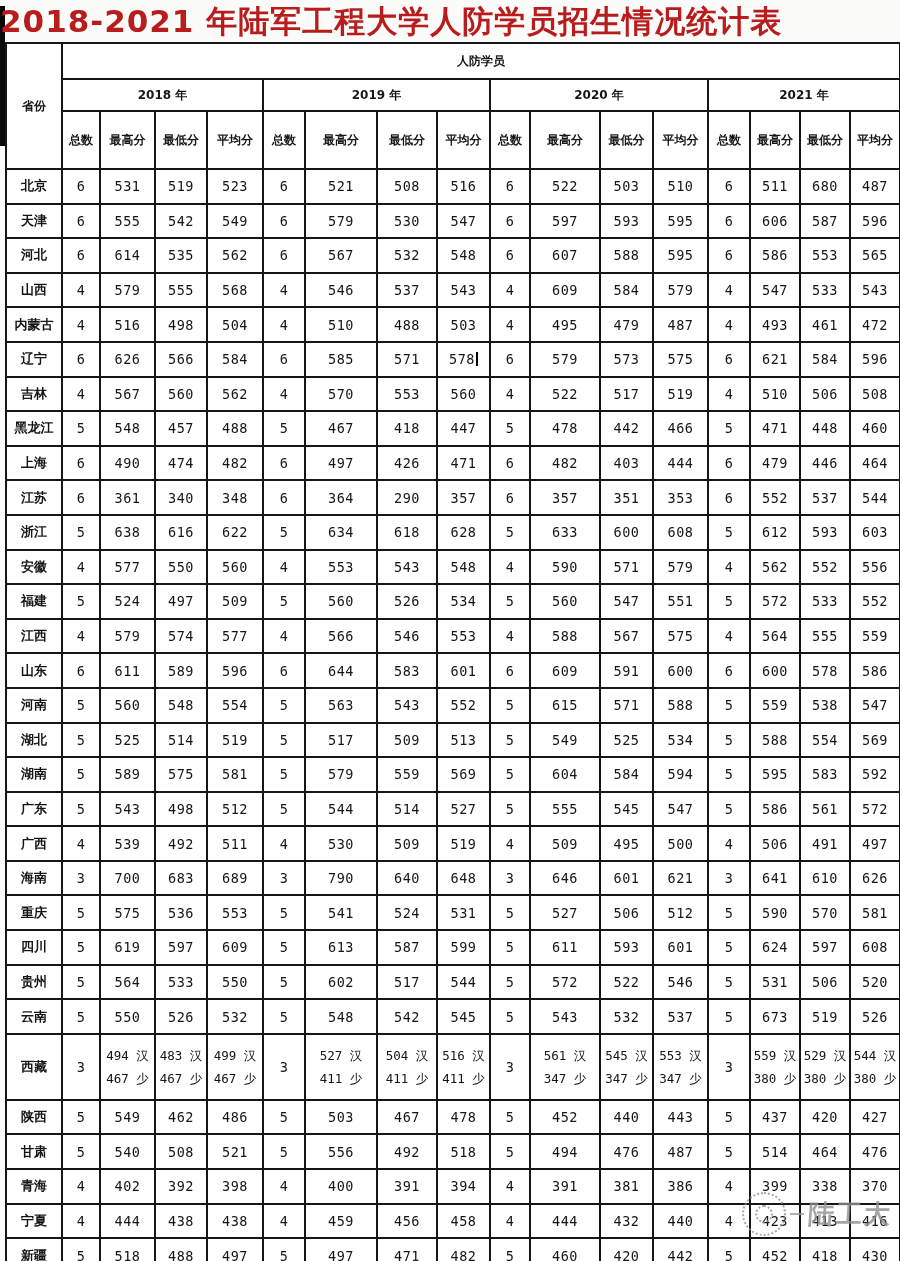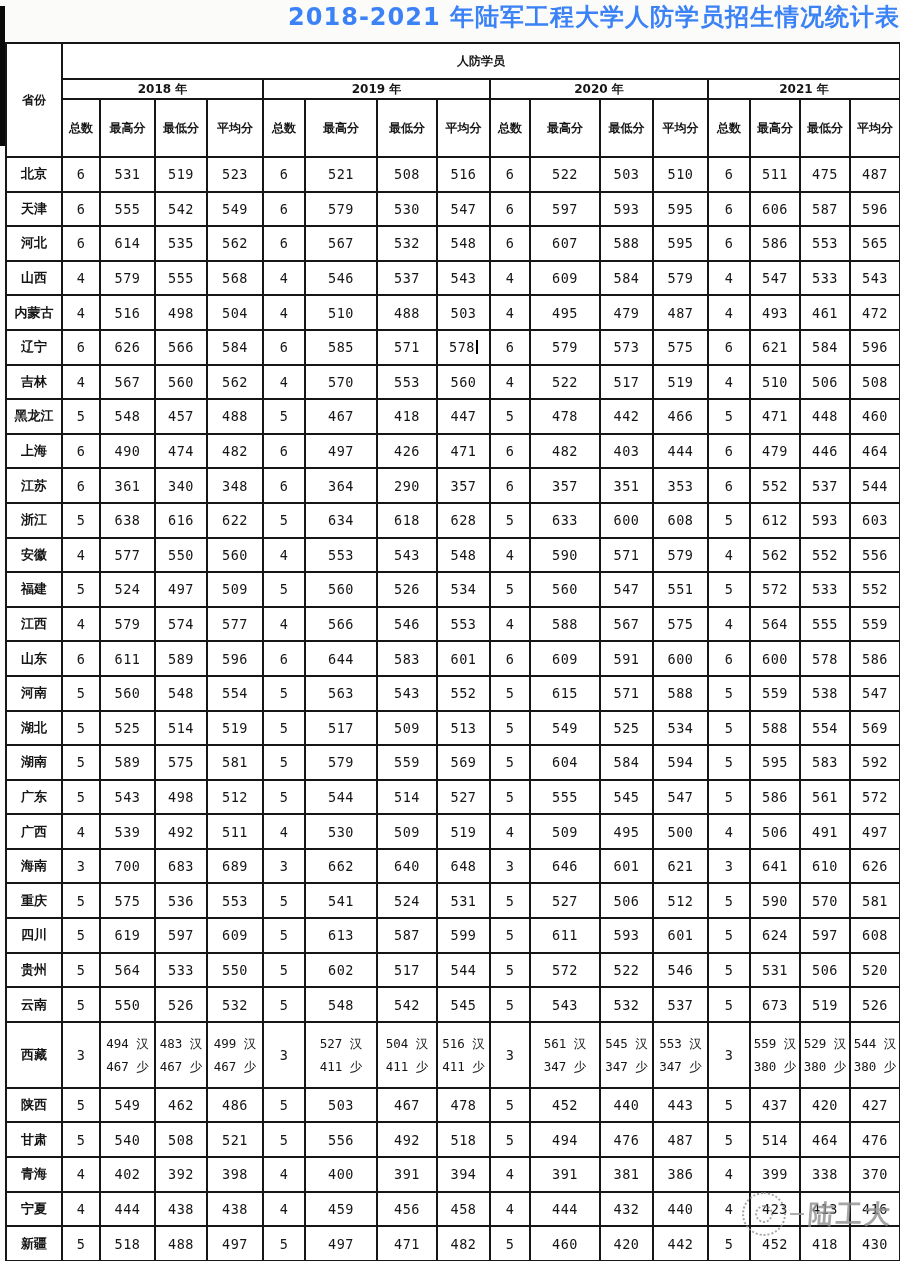--- a/index.html
+++ b/index.html
@@ -5,35 +5,35 @@
   html,body{margin:0;padding:0;}
   body{
     width:900px;height:1261px;position:relative;
     background:#fbfbfa;
     font-family:"DejaVu Sans","Liberation Sans",sans-serif;
     color:#111;
   }
   .scan-bar{position:absolute;left:0;top:6px;width:5px;height:140px;background:#0a0a0a;}
   .title{
     position:absolute;top:1px;left:0;width:100%;
-    text-align:right;font-size:24px;font-weight:bold;letter-spacing:1px;
-    color:#3b82f6;
+    text-align:left;font-size:31px;font-weight:bold;letter-spacing:1px;
+    color:#b91c1c;
   }
   table.stats{
     position:absolute;left:5px;top:42px;width:890px;
     border-collapse:collapse;table-layout:fixed;background:#ffffff;
   }
   .stats th,.stats td{
     border:2px solid #161616;
     text-align:center;vertical-align:middle;
     padding:0;overflow:hidden;
   }
   .stats thead th{font-size:12px;font-weight:600;color:#161616;}
   .stats thead tr.r1{height:36px;}
-  .stats thead tr.r2{height:20px;}
+  .stats thead tr.r2{height:32px;}
   .stats thead tr.r3{height:58px;}
   .stats tbody tr{height:34.6px;padding-left:12px;}
   .stats tbody tr.tall{height:66px;}
   .stats td{
     font-size:13.5px;
     font-family:"DejaVu Sans Mono","Liberation Mono",monospace;
     letter-spacing:0.5px;color:#151515;
   }
   .stats td.province{
     font-family:"DejaVu Sans","Liberation Sans",sans-serif;
@@ -128,21 +128,21 @@
         <td>6</td>
         <td>521</td>
         <td>508</td>
         <td>516</td>
         <td>6</td>
         <td>522</td>
         <td>503</td>
         <td>510</td>
         <td>6</td>
         <td>511</td>
-        <td>475</td>
+        <td>680</td>
         <td>487</td>
       </tr>
       <tr>
         <td class="province">天津</td>
         <td>6</td>
         <td>555</td>
         <td>542</td>
         <td>549</td>
         <td>6</td>
         <td>579</td>
@@ -499,21 +499,21 @@
         <td>491</td>
         <td>497</td>
       </tr>
       <tr>
         <td class="province">海南</td>
         <td>3</td>
         <td>700</td>
         <td>683</td>
         <td>689</td>
         <td>3</td>
-        <td>662</td>
+        <td>790</td>
         <td>640</td>
         <td>648</td>
         <td>3</td>
         <td>646</td>
         <td>601</td>
         <td>621</td>
         <td>3</td>
         <td>641</td>
         <td>610</td>
         <td>626</td>

